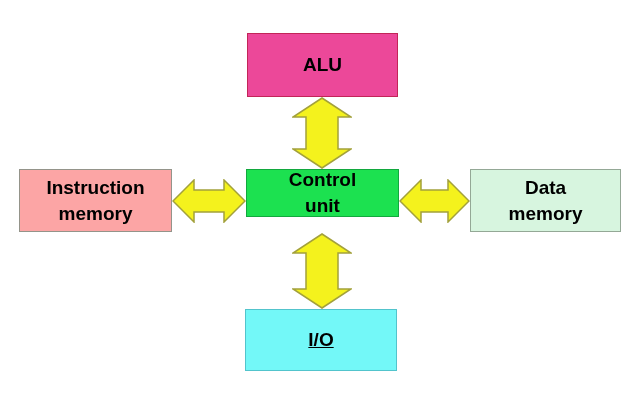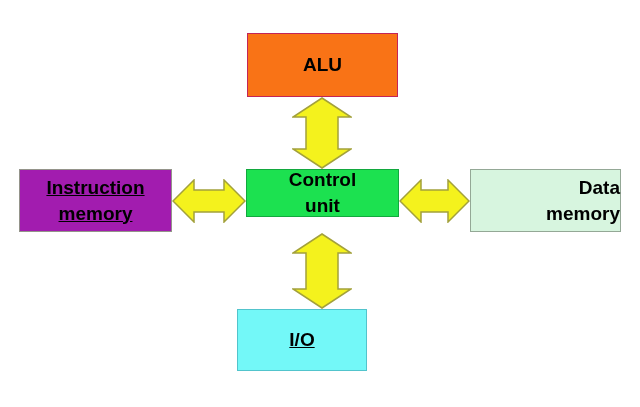--- a/index.html
+++ b/index.html
@@ -29,46 +29,46 @@
     display: block;
     font-size: 19px;
     font-weight: bold;
     line-height: 26px;
     color: #000000;
     white-space: nowrap;
   }
   .block-alu         { left: 247px; top: 33px;  width: 151px; height: 64px; }
   .block-control     { left: 246px; top: 169px; width: 153px; height: 48px; }
   .block-instruction { left: 19px;  top: 169px; width: 153px; height: 63px; }
-  .block-data        { left: 470px; top: 169px; width: 151px; height: 63px; align-items: flex-end; }
-  .block-io          { left: 237px; top: 309px; width: 130px; height: 62px; text-decoration: underline; }
+  .block-data        { left: 470px; top: 169px; width: 151px; height: 63px; }
+  .block-io          { left: 245px; top: 309px; width: 152px; height: 62px; text-decoration: underline; }
   .arrow {
     position: absolute;
     display: block;
   }
   .arrow-alu-control         { left: 292px; top: 97px;  }
   .arrow-control-io          { left: 292px; top: 233px; }
   .arrow-instruction-control { left: 172px; top: 179px; }
   .arrow-control-data        { left: 399px; top: 179px; }
 </style>
 </head>
 <body>
 
 <div class="stage">
 
-  <div class="block block-alu" style="background-color: #f97316; border-color: rgb(194, 37, 88);">
+  <div class="block block-alu" style="background-color: #ec4899; border-color: rgb(194, 37, 88);">
     <span class="line">ALU</span>
   </div>
 
   <div class="block block-control" style="background-color: rgb(28, 225, 80); border-color: rgb(18, 168, 62);">
     <span class="line">Control</span>
     <span class="line">unit</span>
   </div>
 
-  <div class="block block-instruction" style="background-color: #a21caf; border-color: rgb(148, 148, 138); text-decoration: underline;">
+  <div class="block block-instruction" style="background-color: #fca5a5; border-color: rgb(148, 148, 138);">
     <span class="line">Instruction</span>
     <span class="line">memory</span>
   </div>
 
   <div class="block block-data" style="background-color: rgb(215, 245, 223); border-color: rgb(148, 168, 150);">
     <span class="line">Data</span>
     <span class="line">memory</span>
   </div>
 
   <div class="block block-io" style="background-color: rgb(115, 248, 248); border-color: rgb(82, 196, 204);">

